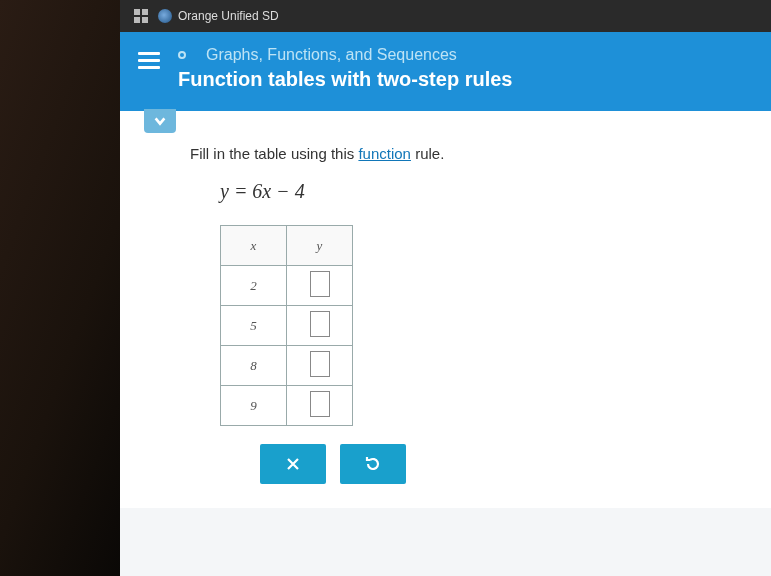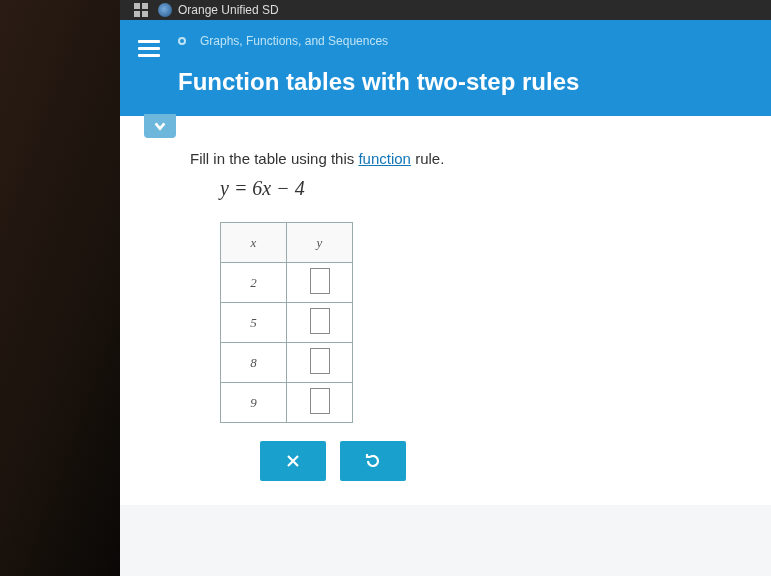--- a/index.html
+++ b/index.html
@@ -1,33 +1,33 @@
 <!DOCTYPE html>
 <html><head>
 <meta charset="utf-8">
 <style>
   * { box-sizing: border-box; margin: 0; padding: 0; }
   html, body { width: 771px; height: 576px; font-family: Arial, sans-serif; background: #111; }
   .screen { width: 771px; height: 576px; position: relative; background: #0a0a0a; }
   .monitor { position: absolute; left: 120px; top: 0; right: 0; bottom: 0; background: #f4f6f8; overflow: hidden; }
-  .browser-bar { height: 20px; background: #2a2a2a; display: flex; align-items: center; padding: 0 14px; gap: 10px; }
+  .browser-bar { height: 32px; background: #2a2a2a; display: flex; align-items: center; padding: 0 14px; gap: 10px; }
   .grid-icon { width: 14px; height: 14px; display: grid; grid-template-columns: 6px 6px; grid-template-rows: 6px 6px; gap: 2px; }
   .grid-icon span { background: #bbb; }
   .bookmark { display: flex; align-items: center; gap: 6px; color: #ddd; font-size: 12px; }
   .bk-circle { width: 14px; height: 14px; border-radius: 50%; background: radial-gradient(circle at 6px 6px,#7ad,#258); }
   .header { background: #1e90d8; color: #fff; padding: 14px 18px 20px 18px; display: flex; gap: 18px; align-items: flex-start; }
   .hamburger { display: flex; flex-direction: column; gap: 4px; margin-top: 6px; cursor: pointer; }
   .hamburger span { width: 22px; height: 3px; background: #fff; border-radius: 1px; }
-  .header-text .bread { font-size: 12px; color: #bde3f5; display: flex; align-items: center; gap: 14px; margin-bottom: 20px; }
+  .header-text .bread { font-size: 16px; color: #bde3f5; display: flex; align-items: center; gap: 20px; margin-bottom: 4px; }
   .bread-dot { width: 8px; height: 8px; border: 2px solid #bde3f5; border-radius: 50%; }
-  .header-text .title { font-size: 24px; font-weight: 600; }
+  .header-text .title { font-size: 20px; font-weight: 600; }
   .content { background: #fff; margin: 0; padding: 24px 40px; position: relative; }
   .chev { position: absolute; left: 24px; top: -2px; width: 32px; height: 24px; background: #6db7dd; display: flex; align-items: center; justify-content: center; cursor: pointer; border-radius: 0 0 4px 4px; }
   .chev svg { width: 14px; height: 14px; stroke: #fff; stroke-width: 3; fill: none; }
-  .instruction { font-size: 15px; color: #333; margin: 10px 0 10px 30px; }
+  .instruction { font-size: 15px; color: #333; margin: 10px 0 18px 30px; }
   .instruction .link { color: #1176b8; text-decoration: underline; cursor: pointer; }
   .rule { font-size: 20px; color: #333; margin: 0 0 22px 60px; font-style: italic; font-family: "Times New Roman", serif; }
   .tbl { border-collapse: collapse; margin-left: 60px; }
   .tbl th, .tbl td { border: 1px solid #9aa; width: 66px; height: 40px; text-align: center; font-size: 13px; color: #555; font-weight: normal; font-style: italic; font-family: "Times New Roman", serif; }
   .tbl th { background: #f9f9f9; }
   .ybox { width: 20px; height: 26px; border: 1px solid #888; display: inline-block; background: #fff; cursor: text; }
   .btnrow { display: flex; gap: 14px; margin: 18px 0 0 100px; }
   .btn { width: 66px; height: 40px; background: #19a0cc; display: flex; align-items: center; justify-content: center; cursor: pointer; border-radius: 2px; }
   .btn svg { stroke: #fff; fill: none; stroke-width: 2.2; }
   .left-desk { position: absolute; left: 0; top: 0; width: 120px; height: 576px; background: linear-gradient(110deg,#2a1c14 0%,#1a120c 60%,#0a0806 100%); }

